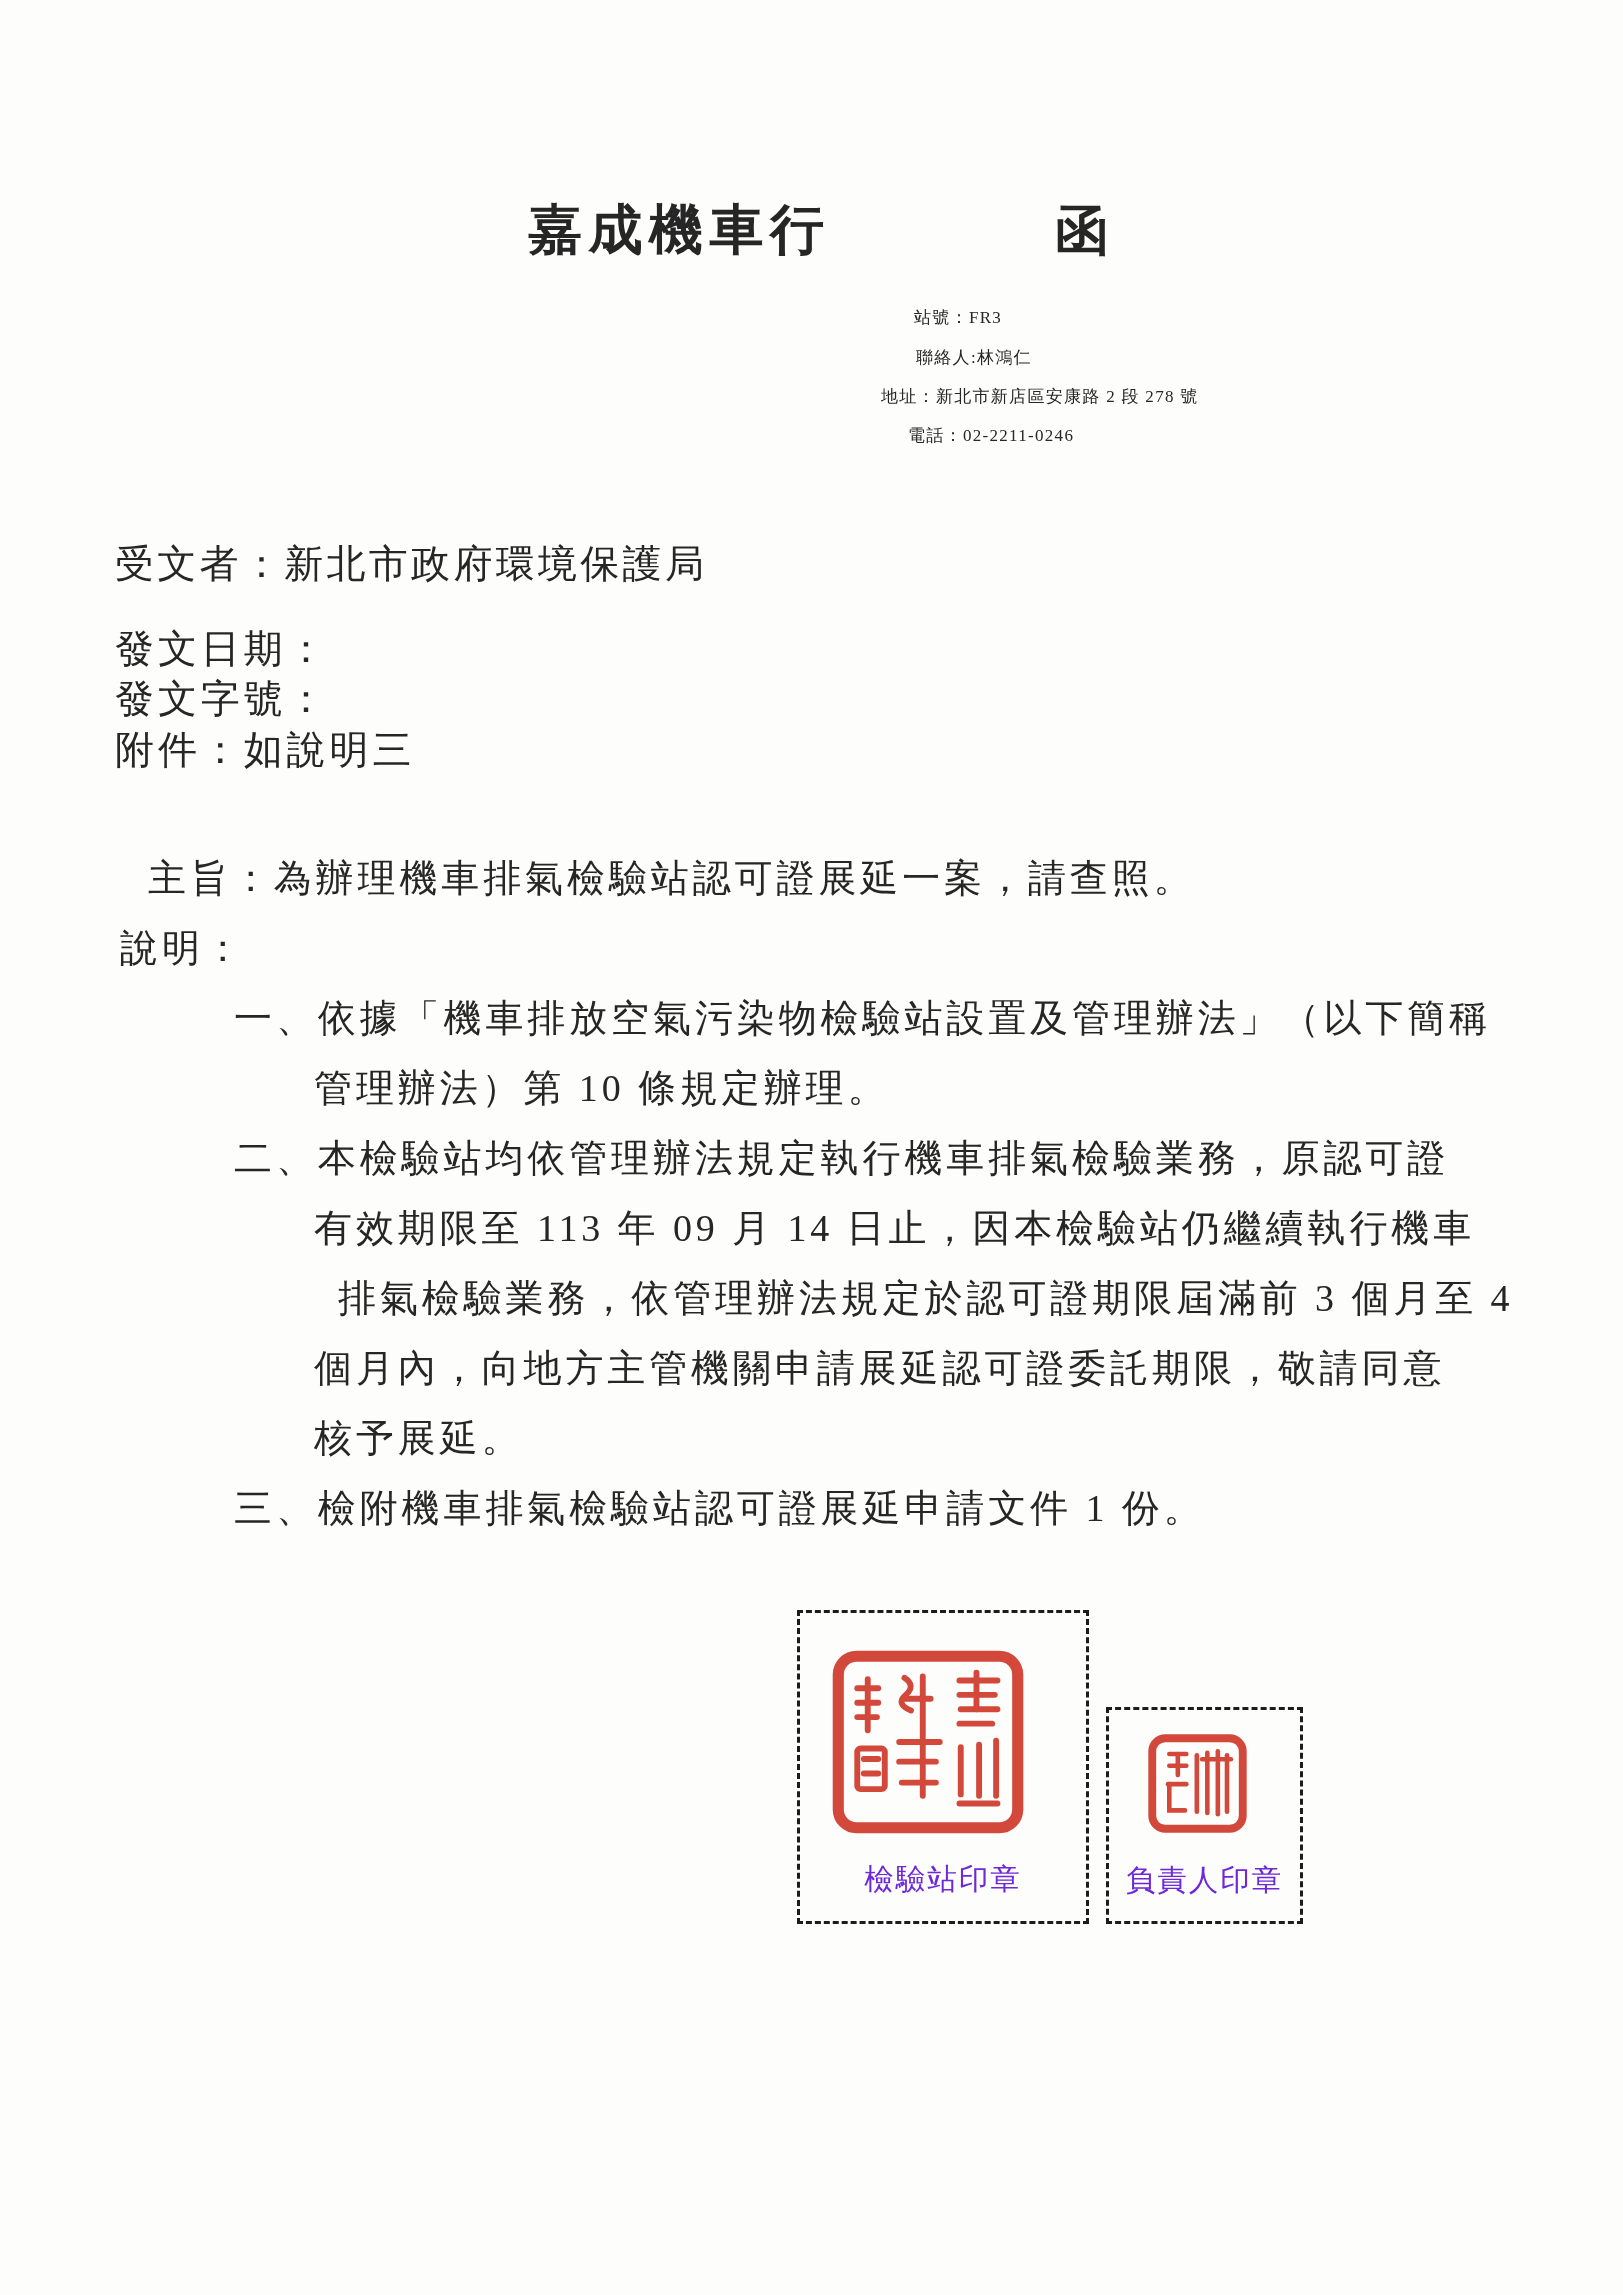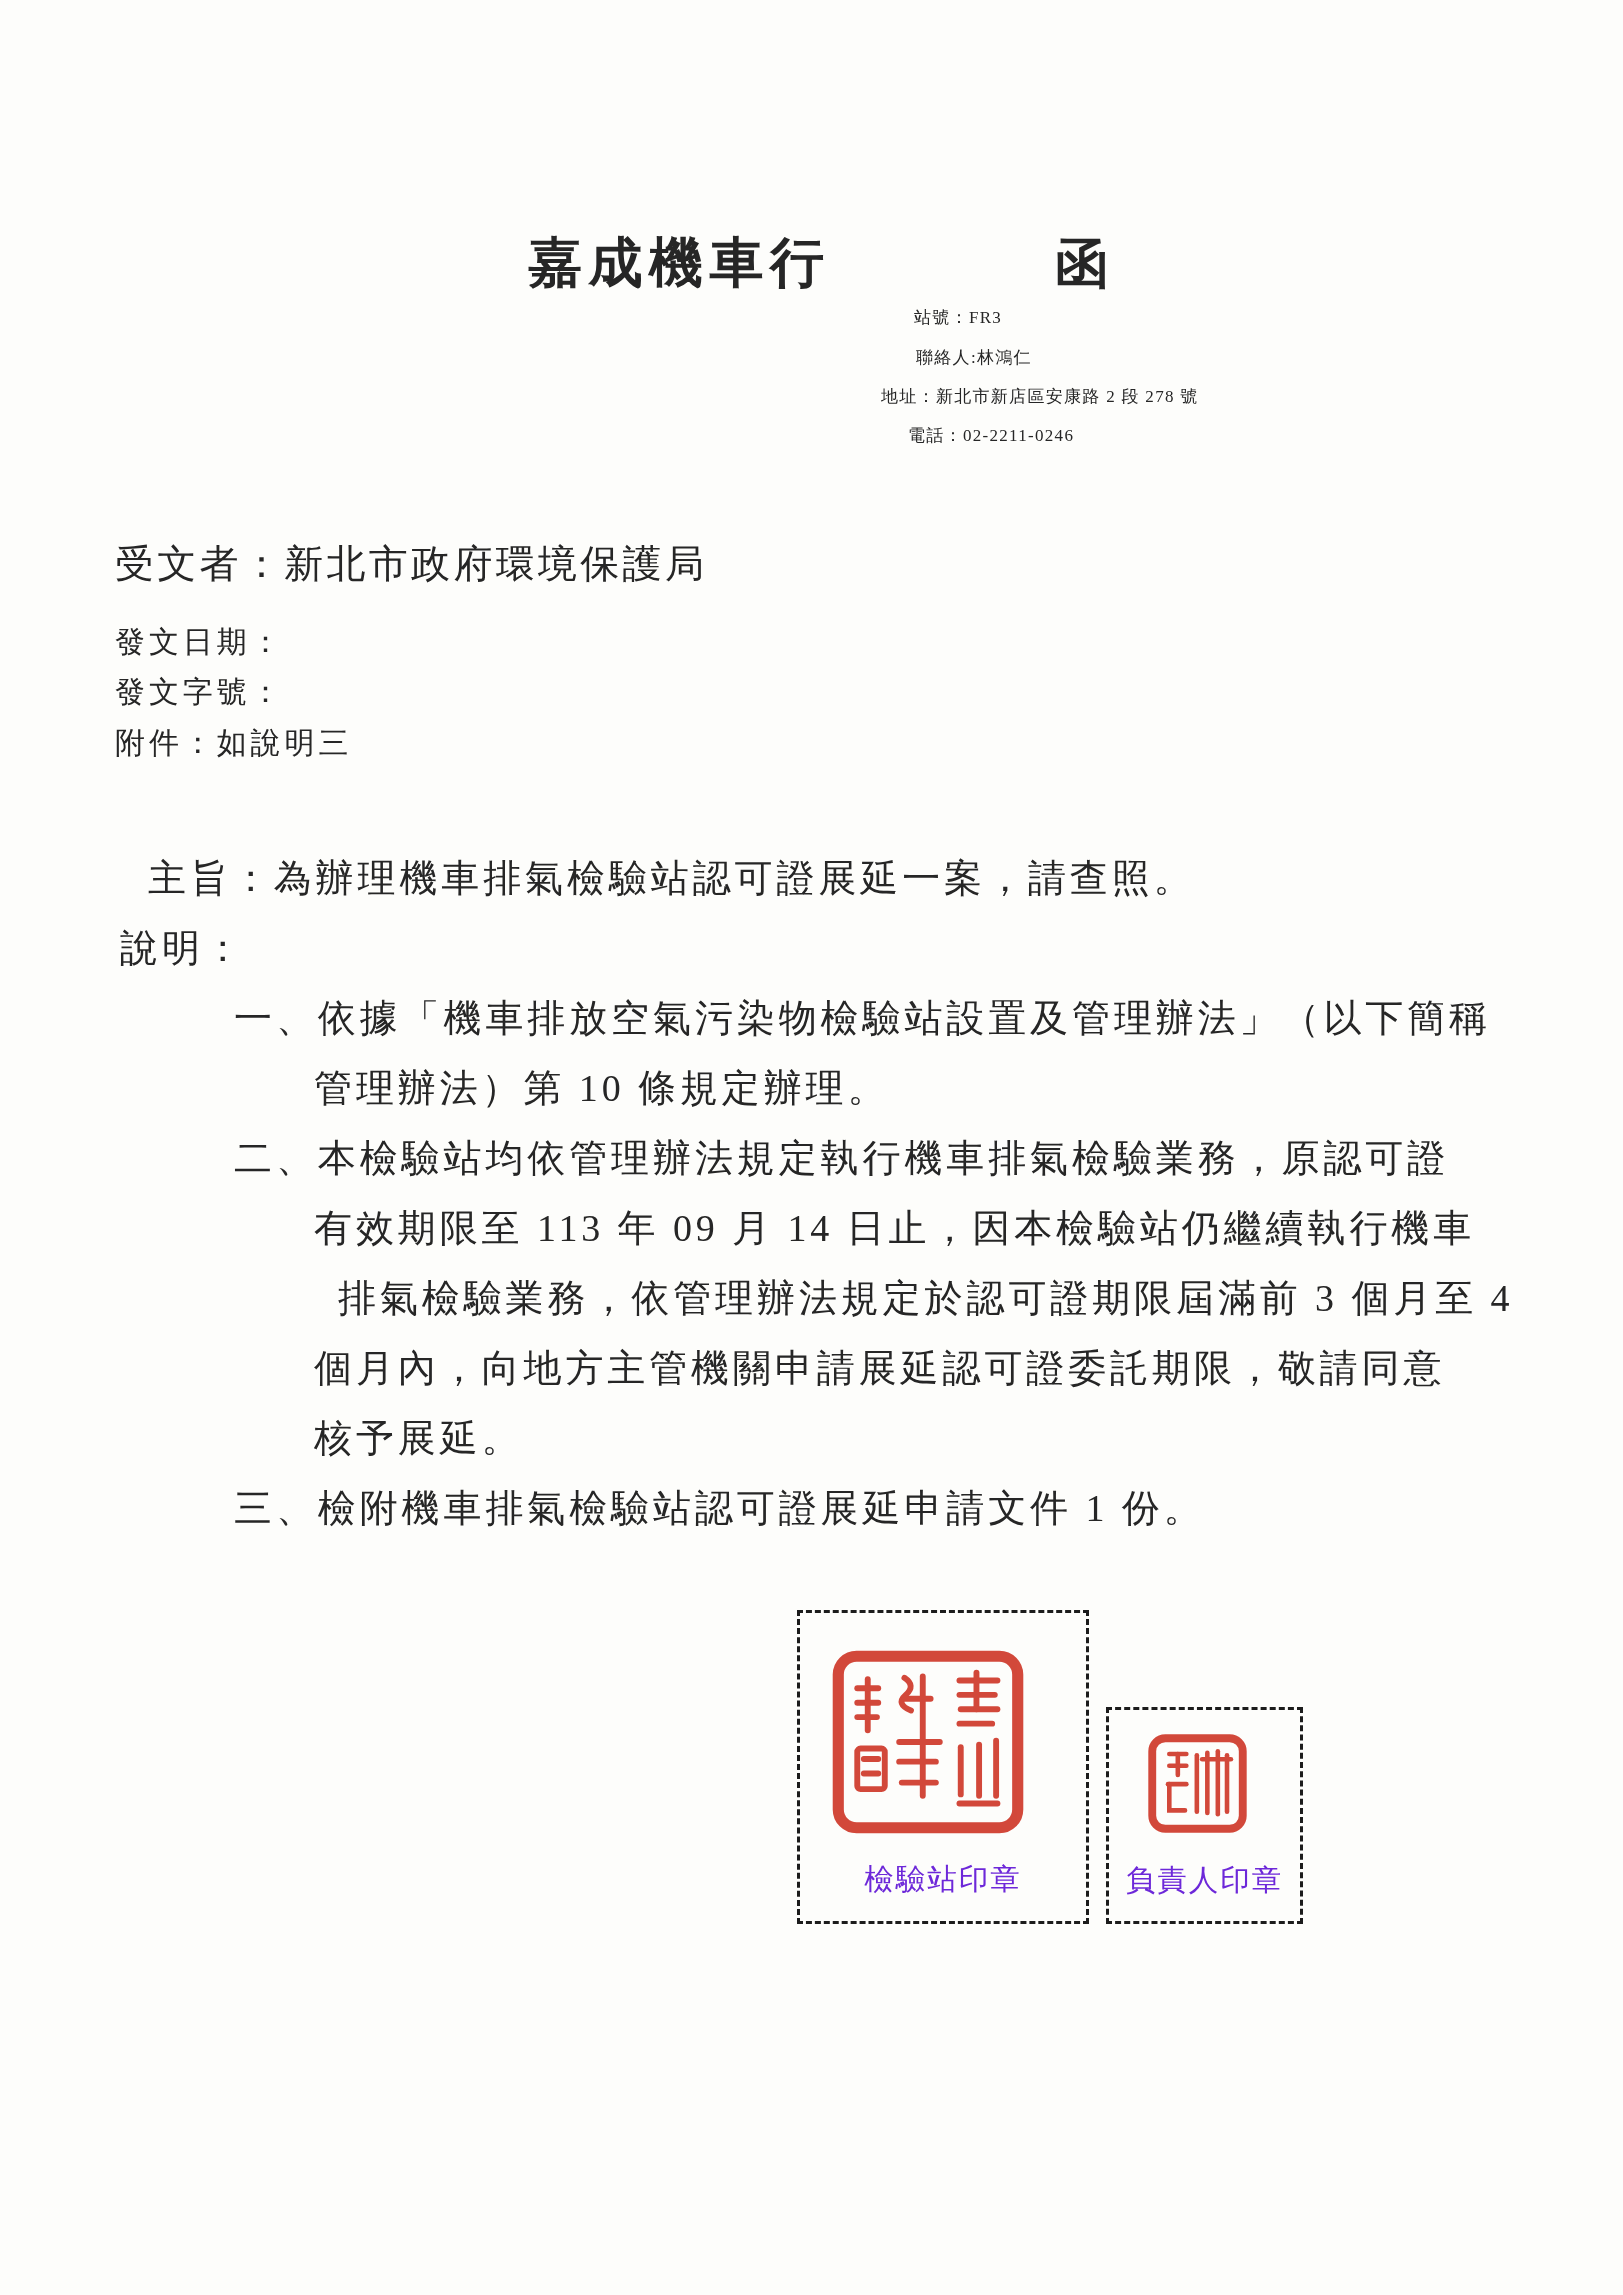--- a/index.html
+++ b/index.html
@@ -14,24 +14,24 @@
     background:#fdfdfb;
     color:#262626;
     overflow:hidden;
   }
   .line{
     position:absolute;
     white-space:nowrap;
     font-family:"Liberation Serif","DejaVu Serif",serif;
     color:#262626;
   }
-  .t-title{font-size:54px;letter-spacing:6.5px;font-weight:600;margin-top:33px;}
+  .t-title{font-size:54px;letter-spacing:6.5px;font-weight:600;}
   .t-info{font-size:17px;letter-spacing:1.3px;}
   .t-recipient{font-size:39px;letter-spacing:3.3px;}
-  .t-meta{font-size:30px;letter-spacing:3.9px;}
+  .t-meta{font-size:39px;letter-spacing:3.9px;}
   .t-body{font-size:38px;letter-spacing:3.9px;}
   .stamp-box{
     position:absolute;
     border:3.3px dashed #1c1c1c;
     background:transparent;
   }
   .stamp-label{
     position:absolute;
     left:0;right:0;
     text-align:center;

